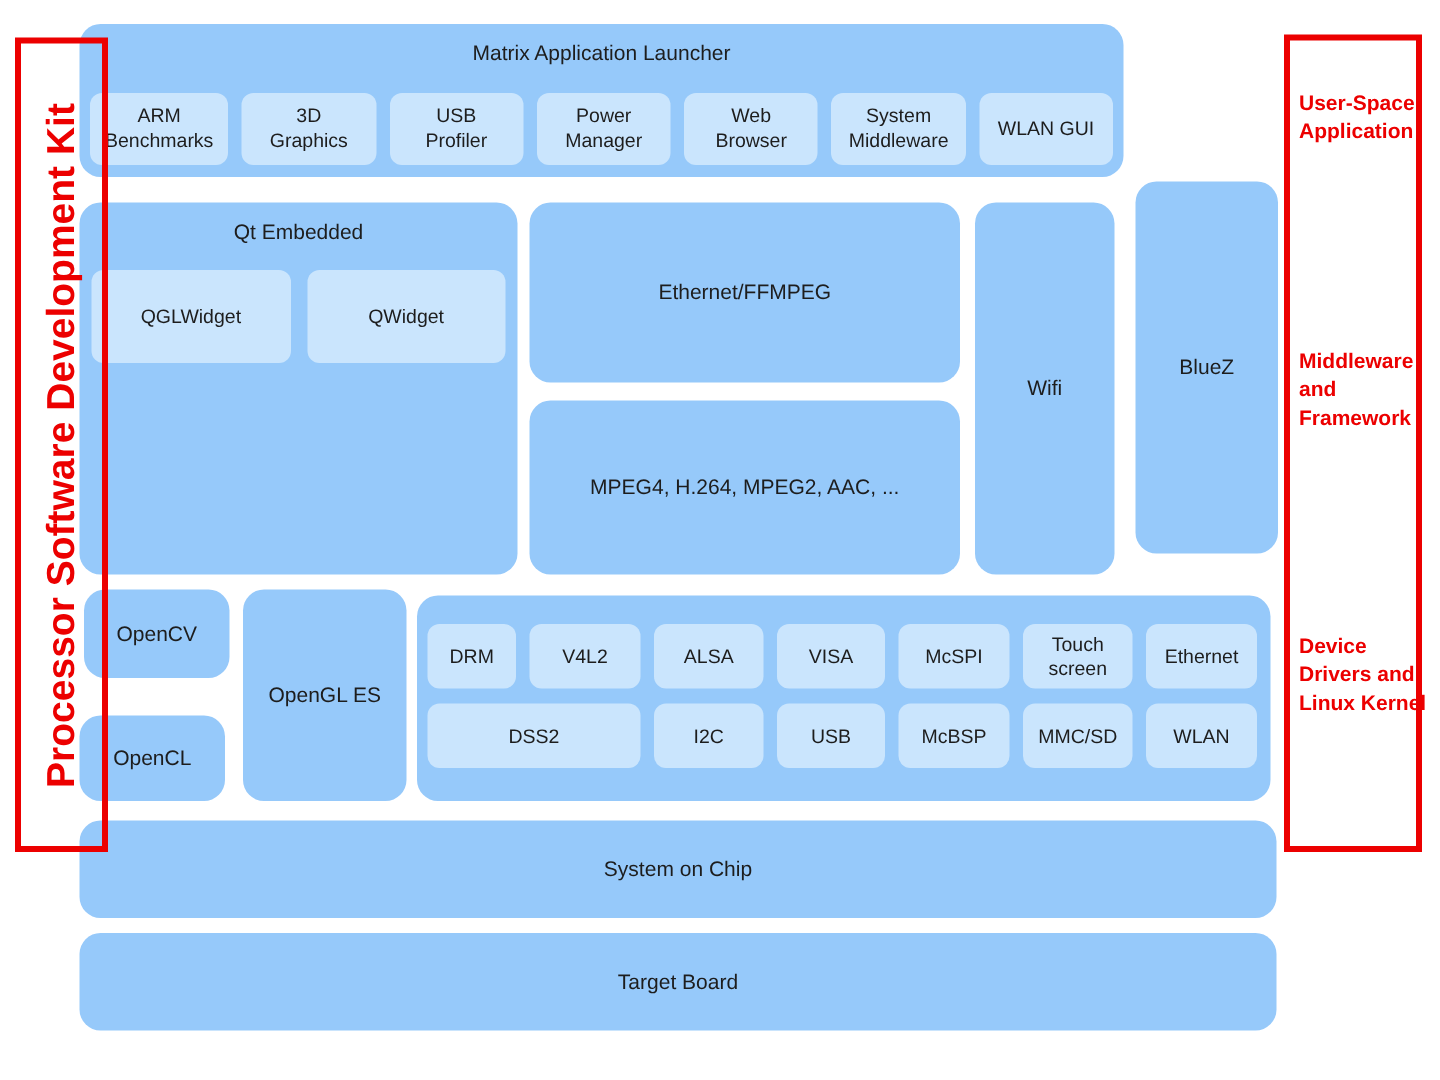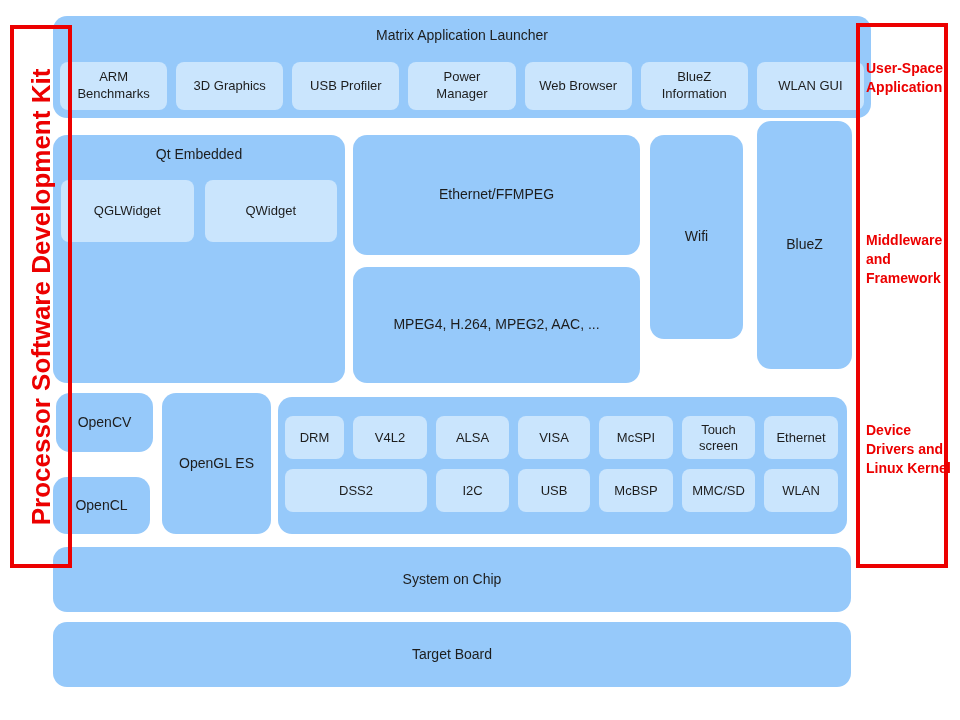--- a/index.html
+++ b/index.html
@@ -14,30 +14,30 @@
     font-family:"Liberation Sans","DejaVu Sans",sans-serif;color:var(--text-dark);
   }
   
   .bluebox{position:absolute;background:var(--box-blue);border-radius:14px;box-sizing:border-box;z-index:1;}
   .box-title{padding-top:11px;text-align:center;font-size:14px;}
   .center-box{display:flex;align-items:center;justify-content:center;text-align:center;font-size:14px;line-height:1.25;}
   .chip{background:var(--chip-blue);border-radius:8px;display:flex;align-items:center;justify-content:center;
         text-align:center;font-size:13px;line-height:1.3;padding:0 10px;box-sizing:border-box;}
   .chip-row{position:absolute;display:flex;}
   
-  #box-matrix{left:53px;top:16px;width:818px;height:102px;}
+  #box-matrix{left:53px;top:16px;width:696px;height:102px;}
   #box-matrix .chip-row{left:7px;right:7px;top:46px;height:48px;gap:9px;}
   #box-matrix .chip{flex:1;}
   
   #box-qt{left:53px;top:135px;width:292px;height:248px;}
   #box-qt .chip-row{left:8px;right:8px;top:45px;height:62px;gap:11px;}
   #box-qt .chip{flex:1;}
   #box-gstreamer{left:353px;top:135px;width:287px;height:120px;}
   #box-mpeg{left:353px;top:267px;width:287px;height:116px;}
-  #box-wifi{left:650px;top:135px;width:93px;height:204px;}
+  #box-wifi{left:650px;top:135px;width:93px;height:248px;}
   #box-bluez{left:757px;top:121px;width:95px;height:248px;}
   
   #box-opencv{left:56px;top:393px;width:97px;height:59px;}
   #box-opencl{left:53px;top:477px;width:97px;height:57px;}
   #box-opengles{left:162px;top:393px;width:109px;height:141px;}
   #box-drivers{left:278px;top:397px;width:569px;height:137px;}
   .drv-grid{position:absolute;left:7px;top:19px;display:grid;
             grid-template-columns:59px 74px 73px 72px 74px 73px 74px;
             grid-auto-rows:43px;gap:10px 9px;}
   .drv-chip{background:var(--chip-blue);border-radius:8px;display:flex;align-items:center;justify-content:center;
@@ -64,21 +64,21 @@
 <div class="canvas">
 
   <div class="bluebox" id="box-matrix">
     <div class="box-title">Matrix Application Launcher</div>
     <div class="chip-row">
       <div class="chip">ARM Benchmarks</div>
       <div class="chip">3D Graphics</div>
       <div class="chip">USB Profiler</div>
       <div class="chip">Power Manager</div>
       <div class="chip">Web Browser</div>
-      <div class="chip">BlueZ Information</div>
+      <div class="chip">System Middleware</div>
       <div class="chip">WLAN GUI</div>
     </div>
   </div>
 
   <div class="bluebox" id="box-qt">
     <div class="box-title">Qt Embedded</div>
     <div class="chip-row">
       <div class="chip">QGLWidget</div>
       <div class="chip">QWidget</div>
     </div>

